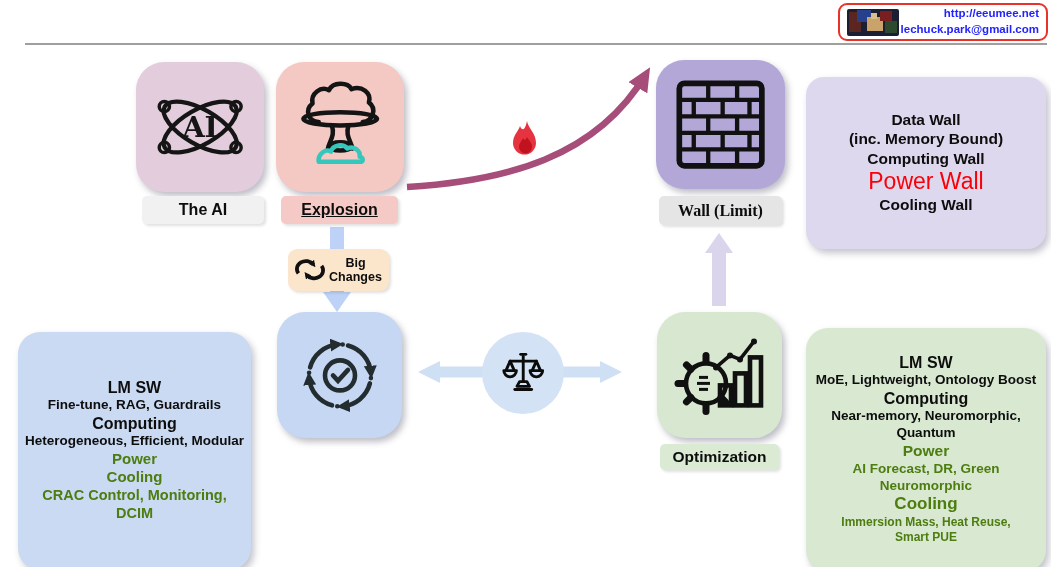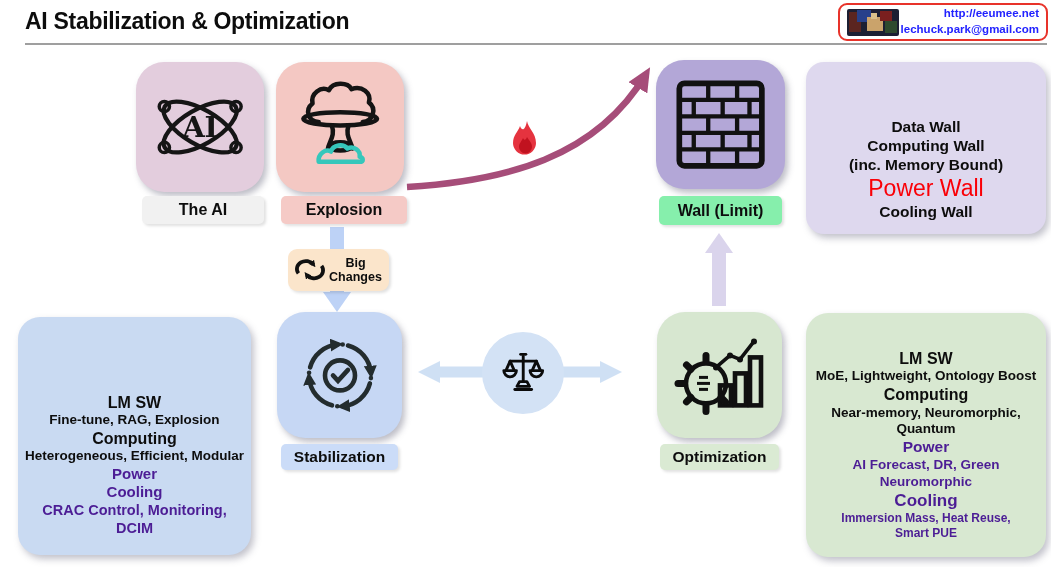--- a/index.html
+++ b/index.html
@@ -23,55 +23,54 @@
   .card svg{width:80%;height:80%;}
   .card-ai{left:136px;top:62px;width:128px;height:130px;background:#e3cddd;}
   .card-explosion{left:276px;top:62px;width:128px;height:130px;background:#f4c8c3;}
   .card-wall{left:656px;top:60px;width:129px;height:129px;background:#b3a7d7;}
   .card-stab{left:277px;top:312px;width:125px;height:126px;background:#c6d7f4;}
   .card-opt{left:657px;top:312px;width:125px;height:126px;background:#d7e7d0;}
   
   .pill{position:absolute;border-radius:5px;display:flex;align-items:center;justify-content:center;
         font-weight:bold;font-size:16px;z-index:2;box-shadow:2px 2px 3px rgba(0,0,0,.12);}
   .pill-ai{left:142px;top:196px;width:122px;height:28px;background:#f1f1f1;}
-  .pill-explosion{left:281px;top:196px;width:126px;height:28px;background:#f5cac6;}
-  .pill-wall{left:659px;top:196px;width:123px;height:29px;background:#86efac;}
+  .pill-explosion{left:281px;top:196px;width:117px;height:28px;background:#f5cac6;text-decoration:underline;}
+  .pill-wall{left:659px;top:196px;width:123px;height:29px;background:#e5e5e5;font-family:Liberation Serif, serif;}
   .pill-stab{left:281px;top:444px;width:117px;height:26px;background:#cbdcf8;font-size:15.5px;}
   .pill-opt{left:660px;top:444px;width:119px;height:26px;background:#daead3;font-size:15.5px;}
   
   .badge{position:absolute;left:288px;top:249px;width:101px;height:42px;background:#fbe5cb;border-radius:9px;
          display:flex;align-items:center;padding:0 5px;box-sizing:border-box;z-index:2;
          box-shadow:2px 2px 3px rgba(0,0,0,.12);}
   .badge svg{width:34px;height:28px;flex:0 0 auto;}
   .badge-text{flex:1;text-align:center;font-weight:bold;font-size:12.5px;line-height:1.15;}
   
   .balance{position:absolute;left:482px;top:332px;width:82px;height:82px;border-radius:50%;
            background:#d3e2f5;display:flex;align-items:center;justify-content:center;z-index:2;}
   .balance svg{width:64%;height:64%;}
   
   .panel{position:absolute;border-radius:22px;box-shadow:3px 4px 7px rgba(120,120,140,.45);
-         box-sizing:border-box;display:flex;flex-direction:column;justify-content:flex-end;
-         text-align:center;z-index:2;}
+         box-sizing:border-box;display:flex;flex-direction:column;justify-content:center;
+         text-align:center;z-index:2;margin-top:15px;}
   .panel-walls{left:806px;top:62px;width:240px;height:172px;background:#ded8ee;border-radius:18px;padding:11px 10px 13px;}
   .panel-stab{left:18px;top:317px;width:233px;height:238px;background:#c9daf2;padding:16px 6px 18px;}
   .panel-opt{left:806px;top:313px;width:240px;height:244px;background:#d8e8d1;padding:14px 8px 16px;}
   .p-head{font-weight:bold;font-size:16px;line-height:1.2;}
   .p-items{font-weight:bold;font-size:13.5px;line-height:1.25;}
-  .red{color:#4c1d95;}
+  .red{color:#4d7c0f;}
   .w-line{font-weight:bold;font-size:15.5px;line-height:1.25;}
   .w-power{font-weight:normal;font-size:23px;color:#fa0007;}
   
   .arrows{position:absolute;left:0;top:0;width:1051px;height:567px;z-index:1;pointer-events:none;}
 </style>
 </head>
 <body>
 
 <div class="canvas">
 
-  <div class="page-title">AI Stabilization &amp; Optimization</div>
   <div class="title-rule"></div>
 
   <div class="contact-box">
     <div class="contact-thumb">
       <svg width="52" height="27" viewBox="0 0 52 27">
         <rect width="52" height="27" fill="#1c1f33"></rect>
         <rect x="2" y="3" width="12" height="20" fill="#5b2520"></rect>
         <rect x="10" y="1" width="14" height="12" fill="#27408b"></rect>
         <rect x="20" y="8" width="16" height="14" fill="#caa36b"></rect>
         <rect x="33" y="2" width="12" height="10" fill="#7a1f1f"></rect>
@@ -160,22 +159,22 @@
         <line x1="38" y1="74" x2="38" y2="90"></line>
           <line x1="66" y1="74" x2="66" y2="90"></line>
       </g>
     </svg>
   </div>
   <div class="pill pill-wall">Wall (Limit)</div>
 
   <div class="panel panel-walls">
     <div class="w-line">Data Wall</div>
     <div>
+      <div class="w-line">(inc. Memory Bound)</div>
       <div class="w-line">Computing Wall</div>
-      <div class="w-line">(inc. Memory Bound)</div>
     </div>
     <div class="w-power">Power Wall</div>
     <div class="w-line">Cooling Wall</div>
   </div>
 
   <div class="badge">
     <svg viewBox="0 0 100 80">
       <defs>
         <marker id="bgHead" markerWidth="20" markerHeight="20" refX="10" refY="10" orient="auto" markerUnits="userSpaceOnUse">
           <path d="M0,0 L20,10 L0,20 Z" fill="#101010"></path>
@@ -185,21 +184,21 @@
         <path d="M16,50 A25,22 0 0 1 60,24" marker-end="url(#bgHead)"></path>
         <path d="M84,28 A25,22 0 0 1 40,54" marker-end="url(#bgHead)"></path>
       </g>
     </svg>
     <div class="badge-text">Big Changes</div>
   </div>
 
   <div class="panel panel-stab">
     <div>
       <div class="p-head">LM SW</div>
-      <div class="p-items">Fine-tune, RAG, Explosion</div>
+      <div class="p-items">Fine-tune, RAG, Guardrails</div>
     </div>
     <div>
       <div class="p-head">Computing</div>
       <div class="p-items">Heterogeneous, Efficient, Modular</div>
     </div>
     <div class="red">
       <div class="p-head" style="font-size:15px;">Power</div>
     </div>
     <div class="red">
       <div class="p-head" style="font-size:15px;">Cooling</div>
@@ -223,21 +222,20 @@
         <path d="M42,79.9 A31,31 0 0 1 19.1,52.7" marker-end="url(#cyHead)"></path>
       </g>
       <g fill="#232c2e">
         <circle cx="52.7" cy="19.1" r="2.3"></circle>
           <circle cx="80.9" cy="52.7" r="2.3"></circle>
         <circle cx="47.3" cy="80.9" r="2.3"></circle>
           <circle cx="19.1" cy="47.3" r="2.3"></circle>
       </g>
     </svg>
   </div>
-  <div class="pill pill-stab">Stabilization</div>
 
   <div class="balance">
     <svg viewBox="0 0 100 100" fill="none" stroke="#0b0b0b" stroke-width="5.5" stroke-linecap="round" stroke-linejoin="round">
       <path d="M50,18 V66"></path>
       <path d="M45,14 h10"></path>
       <path d="M25,27 H75"></path>
       <path d="M25,27 L17,45 M25,27 L33,45"></path>
       <path d="M13,45 a12,12 0 0 0 24,0 Z"></path>
       <path d="M75,27 L67,45 M75,27 L83,45"></path>
       <path d="M63,45 a12,12 0 0 0 24,0 Z"></path>

